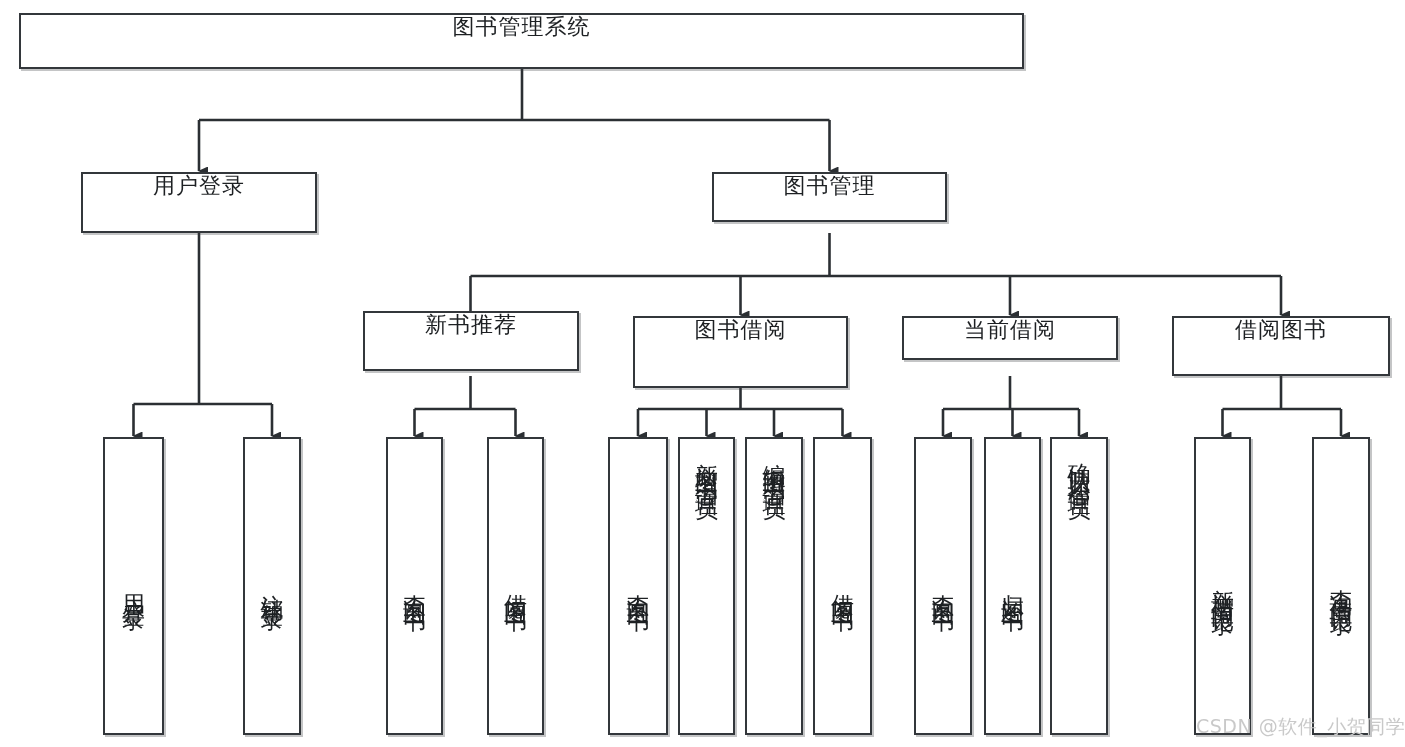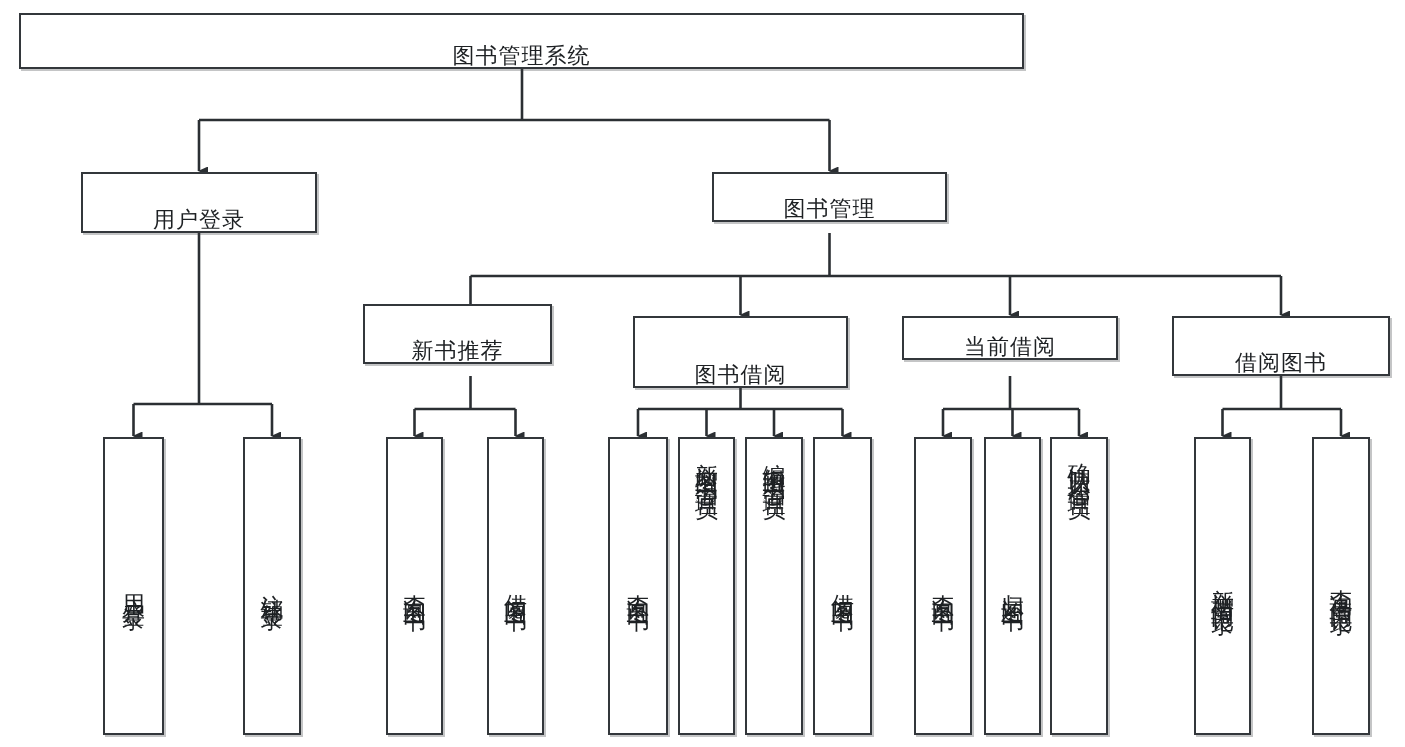--- a/index.html
+++ b/index.html
@@ -26,21 +26,21 @@
     width: 1405px;
     height: 747px;
     pointer-events: none;
   }
   .node {
     position: absolute;
     box-sizing: border-box;
     background: #ffffff;
     border: 2px solid #33373b;
     display: flex;
-    align-items: flex-end;
+    align-items: flex-start;
     justify-content: center;
     box-shadow: 2px 2px 0 rgba(60,62,66,0.30);
   }
   .node-label {
     color: #1d2023;
     text-align: center;
     line-height: 1.05;
     white-space: nowrap;
   }
   .node.horizontal .node-label {
@@ -123,21 +123,21 @@
   <div id="node-layer">
       <div class="node horizontal" style="left: 19px; top: 13px; width: 1005px; height: 56px;">
         <span class="node-label">图书管理系统</span>
       </div>
       <div class="node horizontal" style="left: 81px; top: 172px; width: 236px; height: 61px;">
         <span class="node-label">用户登录</span>
       </div>
       <div class="node horizontal" style="left: 712px; top: 172px; width: 235px; height: 50px;">
         <span class="node-label">图书管理</span>
       </div>
-      <div class="node horizontal" style="left: 363px; top: 304px; width: 189px; height: 60px;">
+      <div class="node horizontal" style="left: 363px; top: 311px; width: 216px; height: 60px;">
         <span class="node-label">新书推荐</span>
       </div>
       <div class="node horizontal" style="left: 633px; top: 316px; width: 215px; height: 72px;">
         <span class="node-label">图书借阅</span>
       </div>
       <div class="node horizontal" style="left: 902px; top: 316px; width: 216px; height: 44px;">
         <span class="node-label">当前借阅</span>
       </div>
       <div class="node horizontal" style="left: 1172px; top: 316px; width: 218px; height: 60px;">
         <span class="node-label">借阅图书</span>
@@ -175,13 +175,14 @@
       <div class="node vertical" style="left: 1050px; top: 437px; width: 58px; height: 298px;">
         <span class="node-label">确认归还（管理员）</span>
       </div>
       <div class="node vertical centered" style="left: 1194px; top: 437px; width: 57px; height: 298px;">
         <span class="node-label">新增借阅记录</span>
       </div>
       <div class="node vertical centered" style="left: 1312px; top: 437px; width: 58px; height: 298px;">
         <span class="node-label">查询借阅记录</span>
       </div>
     </div>
+  <div class="watermark" style="left: 1196px; top: 714px;">CSDN @软件_小贺同学</div>
 </div>
 
 </body></html>

